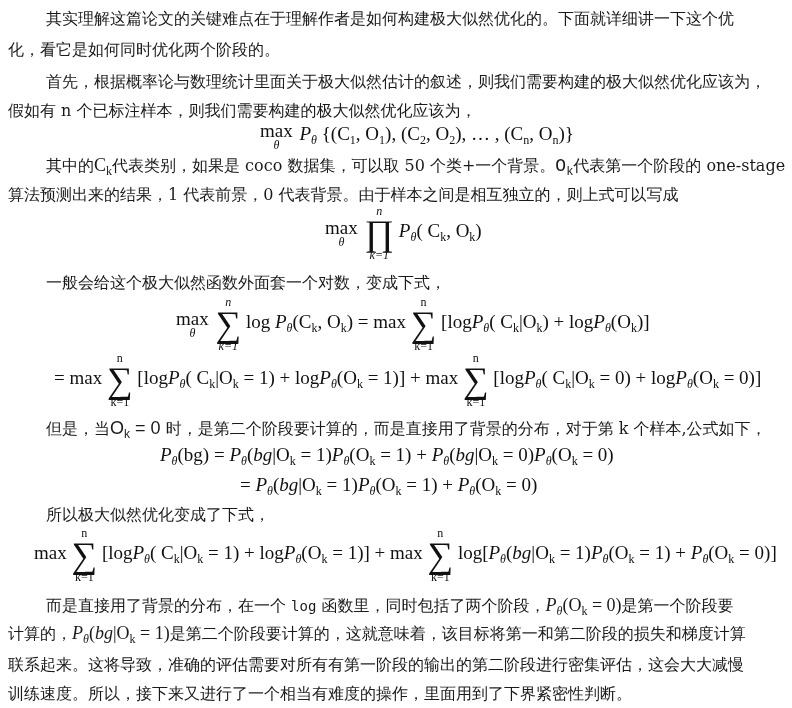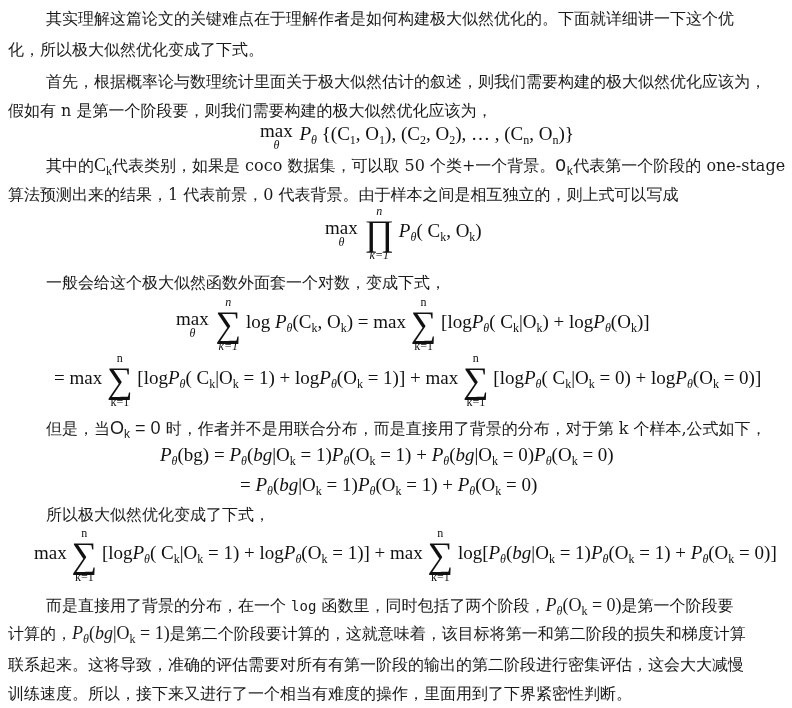--- a/index.html
+++ b/index.html
@@ -20,24 +20,24 @@
   .op-bot { display: block; font-size: 12px; line-height: 12px; }
   .max { display: inline-block; position: relative; vertical-align: middle; text-align: center; margin-right: 2px; }
   .max .m { display: block; line-height: 18px; }
   .max .t { display: block; font-size: 12px; font-style: italic; line-height: 10px; }
   .mono { font-family: "DejaVu Sans Mono", monospace; font-size: 14px; }
 </style>
 </head>
 <body>
 
 <div class="line indent" style="top:9px">其实理解这篇论文的关键难点在于理解作者是如何构建极大似然优化的。下面就详细讲一下这个优</div>
-<div class="line noindent" style="top:40px">化，所以极大似然优化变成了下式。</div>
+<div class="line noindent" style="top:40px">化，看它是如何同时优化两个阶段的。</div>
 
 <div class="line indent" style="top:72px">首先，根据概率论与数理统计里面关于极大似然估计的叙述，则我们需要构建的极大似然优化应该为，</div>
-<div class="line noindent" style="top:101px">假如有 n 是第一个阶段要，则我们需要构建的极大似然优化应该为，</div>
+<div class="line noindent" style="top:101px">假如有 n 个已标注样本，则我们需要构建的极大似然优化应该为，</div>
 
 <div class="eq" style="left:260px; top:122px;">
   <span class="max"><span class="m">max</span><span class="t">θ</span></span>
   <span class="it">P</span><span class="sub it">θ</span> {(C<span class="sub">1</span>, O<span class="sub">1</span>), (C<span class="sub">2</span>, O<span class="sub">2</span>), … , (C<span class="sub">n</span>, O<span class="sub">n</span>)}
 </div>
 
 <div class="line indent" style="top:155px">
   <span>其中的</span><span style="font-family:'Liberation Serif',serif;font-size:18px">C<span class="sub">k</span></span><span>代表类别，如果是 coco 数据集，可以取 50 个类+一个背景。</span><span style="font-family:Liberation Mono, monospace;font-size:18px">O<span class="sub">k</span></span><span>代表第一个阶段的 one-stage</span>
 </div>
 <div class="line noindent" style="top:185px">算法预测出来的结果，1 代表前景，0 代表背景。由于样本之间是相互独立的，则上式可以写成</div>
@@ -60,21 +60,21 @@
 
 <div class="eq" style="left:54px; top:352px;">
   = max
   <span class="opgroup"><span class="op-top">n</span><span class="op-big">∑</span><span class="op-bot">k=1</span></span>
   [log<span class="it">P</span><span class="sub it">θ</span>( C<span class="sub">k</span>|O<span class="sub">k</span> = 1) + log<span class="it">P</span><span class="sub it">θ</span>(O<span class="sub">k</span> = 1)] + max
   <span class="opgroup"><span class="op-top">n</span><span class="op-big">∑</span><span class="op-bot">k=1</span></span>
   [log<span class="it">P</span><span class="sub it">θ</span>( C<span class="sub">k</span>|O<span class="sub">k</span> = 0) + log<span class="it">P</span><span class="sub it">θ</span>(O<span class="sub">k</span> = 0)]
 </div>
 
 <div class="line indent" style="top:418px">
-  <span>但是，当</span><span style="font-family:Liberation Sans, sans-serif;font-size:18px">O<span class="sub">k</span> = 0</span><span> 时，作者并不是用联合分布，而是直接用了背景的分布，对于第 k 个样本,公式如下，</span>
+  <span>但是，当</span><span style="font-family:Liberation Sans, sans-serif;font-size:18px">O<span class="sub">k</span> = 0</span><span> 时，是第二个阶段要计算的，而是直接用了背景的分布，对于第 k 个样本,公式如下，</span>
 </div>
 
 <div class="eq" style="left:160px; top:444px;">
   <span class="it">P</span><span class="sub it">θ</span>(bg) = <span class="it">P</span><span class="sub it">θ</span>(<span class="it">bg</span>|O<span class="sub">k</span> = 1)<span class="it">P</span><span class="sub it">θ</span>(O<span class="sub">k</span> = 1) + <span class="it">P</span><span class="sub it">θ</span>(<span class="it">bg</span>|O<span class="sub">k</span> = 0)<span class="it">P</span><span class="sub it">θ</span>(O<span class="sub">k</span> = 0)
 </div>
 
 <div class="eq" style="left:240px; top:474px;">
   = <span class="it">P</span><span class="sub it">θ</span>(<span class="it">bg</span>|O<span class="sub">k</span> = 1)<span class="it">P</span><span class="sub it">θ</span>(O<span class="sub">k</span> = 1) + <span class="it">P</span><span class="sub it">θ</span>(O<span class="sub">k</span> = 0)
 </div>
 

